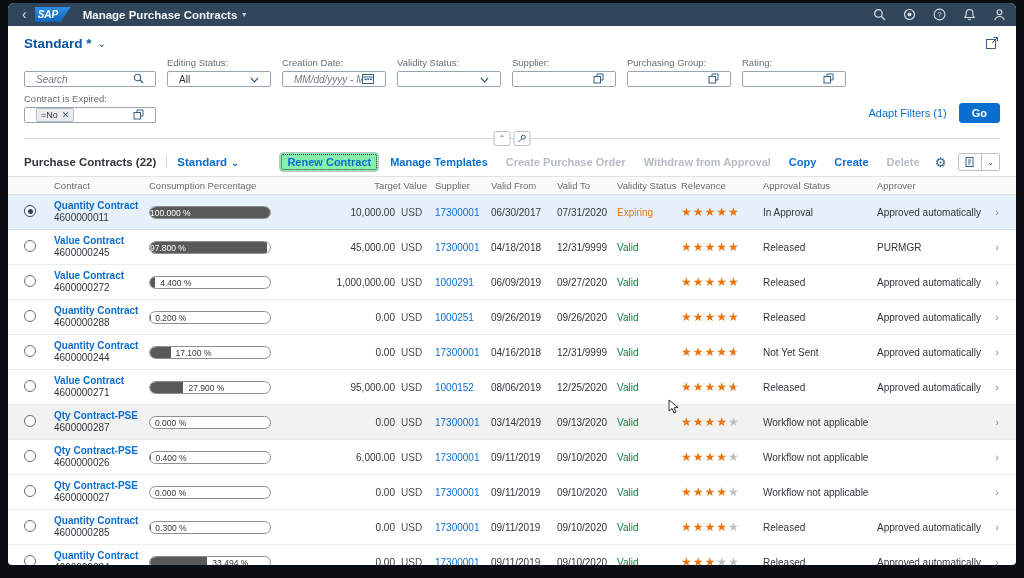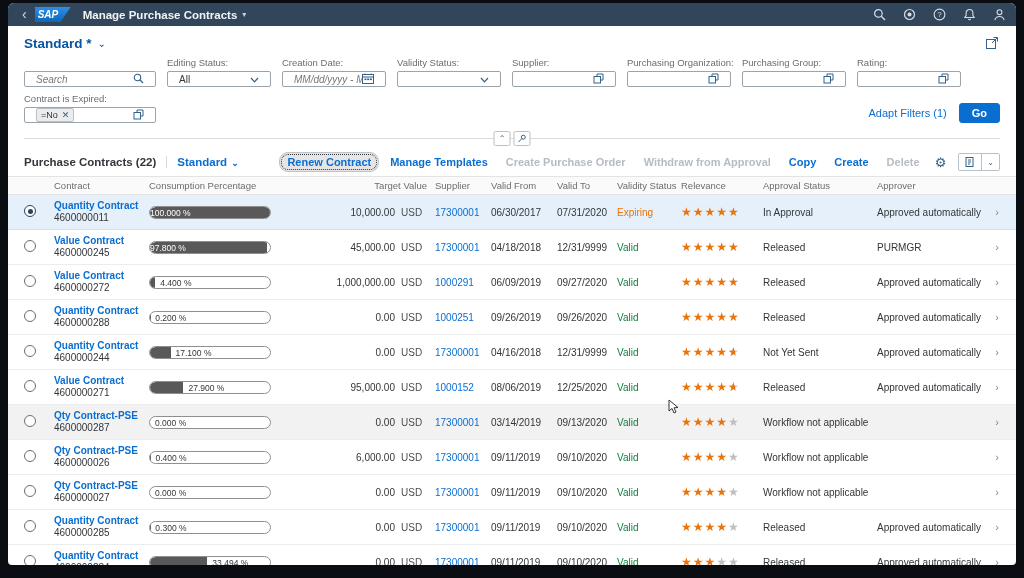--- a/index.html
+++ b/index.html
@@ -57,21 +57,21 @@
 
   
   .tbl-toolbar { display:flex; align-items:center; padding:5px 16px 4px 16px; }
   .tbl-title { font-size:11.5px; font-weight:bold; color:#32363a; padding-right:10px; border-right:1px solid #d5d9dc; }
   .tbl-view { color:#0a6ed1; font-size:11.5px; font-weight:bold; margin-left:10px; cursor:pointer; }
   .tbl-view .caret { font-size:9px; margin-left:4px; }
   .tbl-actions { margin-left:auto; display:flex; align-items:center; gap:4px; }
   .txt-btn { font-size:11px; font-weight:bold; color:#0a6ed1; background:transparent; border:none;
              padding:3px 7px; cursor:pointer; white-space:nowrap; font-family:inherit; }
   .txt-btn.disabled { color:#b5bcc3; cursor:default; }
-  .txt-btn.focused { border:1px solid #bcc3ca; border-radius:9px; outline:1px dotted #32363a; outline-offset:-3px; background:#e5e5e5; }
+  .txt-btn.focused { border:1px solid #bcc3ca; border-radius:4px; outline:1px dotted #32363a; outline-offset:-3px; background:#86efac; }
   .icon-btn { background:transparent; border:none; cursor:pointer; color:#346187; font-size:13px; padding:0 4px; }
   .split-btn { display:flex; border:1px solid #b9c0c7; border-radius:2px; overflow:hidden; margin-left:4px; }
   .split-btn .seg { padding:2px 5px; display:flex; align-items:center; background:#fff; cursor:pointer; }
   .split-btn .seg + .seg { border-left:1px solid #b9c0c7; color:#346187; font-size:8px; }
 
   
   .grid-cols { display:grid; grid-template-columns:30px 95px 170px 82px 34px 56px 66px 60px 64px 82px 114px 108px 14px; align-items:center; }
   .thead { background:#fafafa; border-top:1px solid #e3e3e3; border-bottom:1px solid #e3e3e3;
            height:19px; padding:0 16px; font-size:9.5px; color:#6a6d70; }
   .thead .h { white-space:nowrap; overflow:hidden; }
@@ -207,30 +207,20 @@
           <div class="flabel">Supplier:</div>
           <div class="input">
             <span class="grow"></span>
             <span><svg width="11" height="11" viewBox="0 0 11 11">
                 <rect x="1" y="3.5" width="6.5" height="6.5" fill="none" stroke="#346187"></rect>
                 <path d="M4 3.5 V1 h6 v6 H7.5" fill="none" stroke="#346187"></path>
               </svg></span>
           </div>
         </div>
         <div class="ffield">
-          <div class="flabel">Purchasing Organization:</div>
-          <div class="input">
-            <span class="grow"></span>
-            <span><svg width="11" height="11" viewBox="0 0 11 11">
-                <rect x="1" y="3.5" width="6.5" height="6.5" fill="none" stroke="#346187"></rect>
-                <path d="M4 3.5 V1 h6 v6 H7.5" fill="none" stroke="#346187"></path>
-              </svg></span>
-          </div>
-        </div>
-        <div class="ffield">
           <div class="flabel">Purchasing Group:</div>
           <div class="input">
             <span class="grow"></span>
             <span><svg width="11" height="11" viewBox="0 0 11 11">
                 <rect x="1" y="3.5" width="6.5" height="6.5" fill="none" stroke="#346187"></rect>
                 <path d="M4 3.5 V1 h6 v6 H7.5" fill="none" stroke="#346187"></path>
               </svg></span>
           </div>
         </div>
         <div class="ffield">

